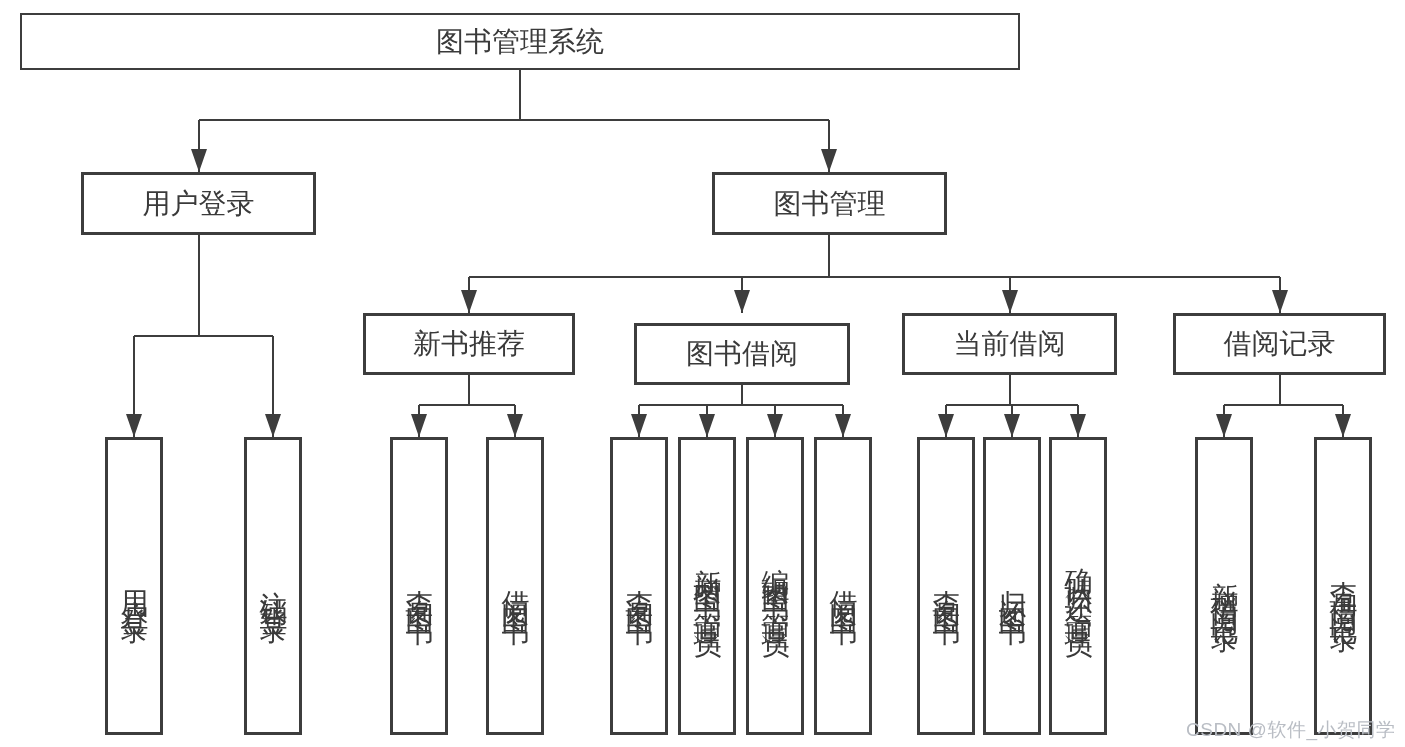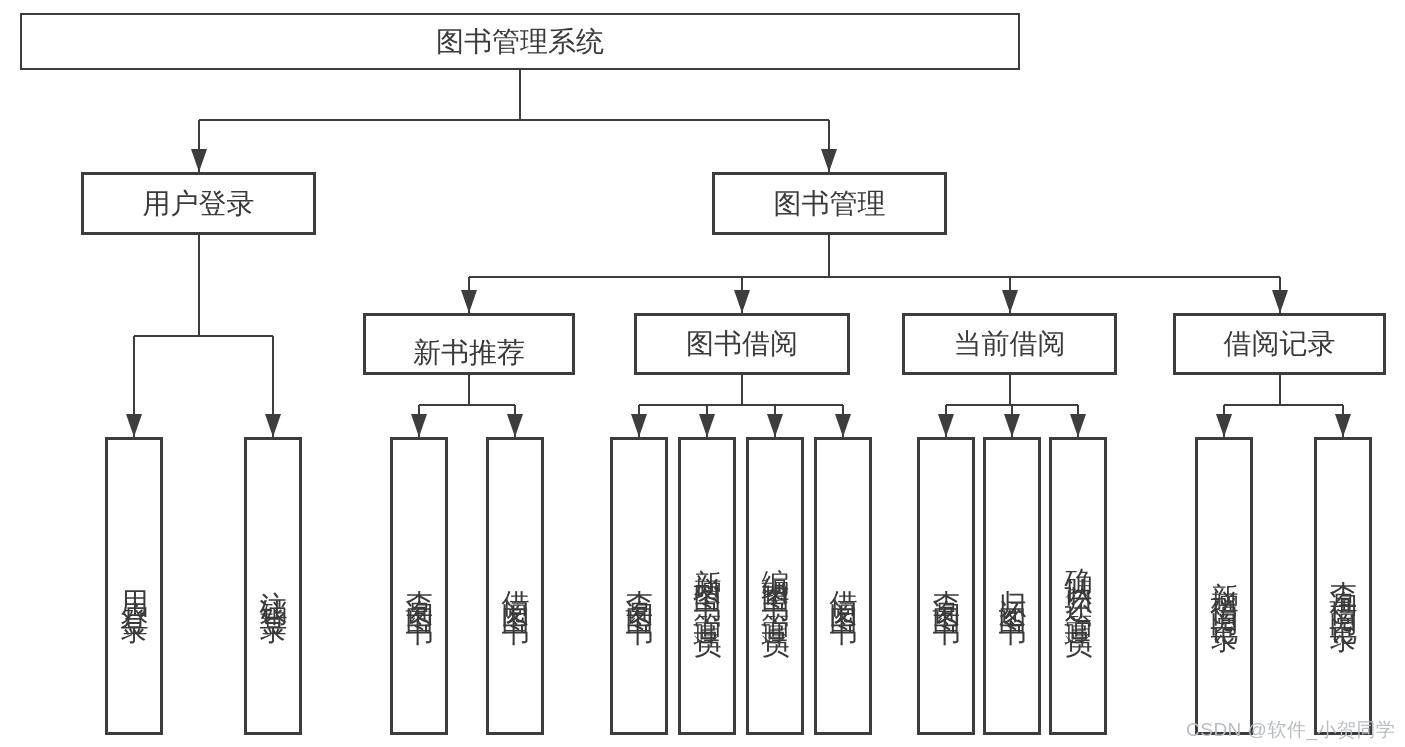--- a/index.html
+++ b/index.html
@@ -16,22 +16,22 @@
   }
   .node.root { border-width:2px; }
   .vtext {
     writing-mode:vertical-rl; text-orientation:mixed;
     letter-spacing:9px; line-height:1; white-space:nowrap;
   }
   
   .n-root  { left:20px;  top:13px;  width:1000px; height:57px; }
   .n-user  { left:81px;  top:172px; width:235px;  height:63px; }
   .n-mgmt  { left:712px; top:172px; width:235px;  height:63px; }
-  .n-l3a   { left:363px; top:313px; width:212px;  height:62px;align-items:flex-end; }
-  .n-l3b   { left:634px; top:313px; width:216px;  height:62px; }
+  .n-l3a   { left:363px; top:313px; width:212px;  height:62px; }
+  .n-l3b   { left:634px; top:323px; width:216px;  height:62px; }
   .n-l3c   { left:902px; top:313px; width:215px;  height:62px;text-align:center; }
   .n-l3d   { left:1173px;top:313px; width:213px;  height:62px; }
   .leaf    { top:437px; width:58px; height:298px; }
   .lf-a1 { left:105px; }  .lf-a2 { left:244px; }
   .lf-b1 { left:390px; }  .lf-b2 { left:486px; }
   .lf-c1 { left:610px; }  .lf-c2 { left:678px; }
   .lf-c3 { left:746px; }  .lf-c4 { left:814px; }
   .lf-d1 { left:917px; }  .lf-d2 { left:983px; } .lf-d3 { left:1049px; }
   .lf-e1 { left:1195px; } .lf-e2 { left:1314px; }
   .watermark {

